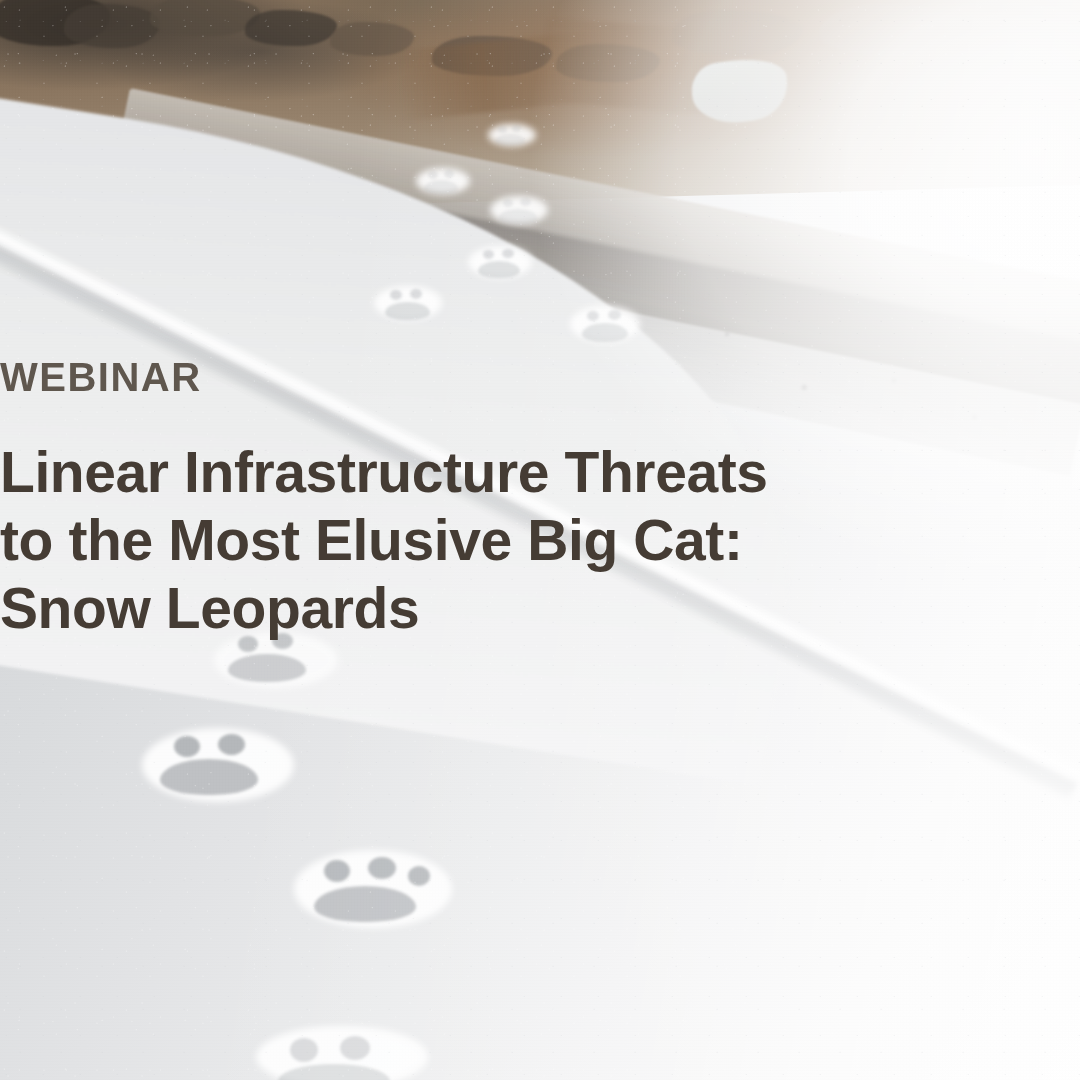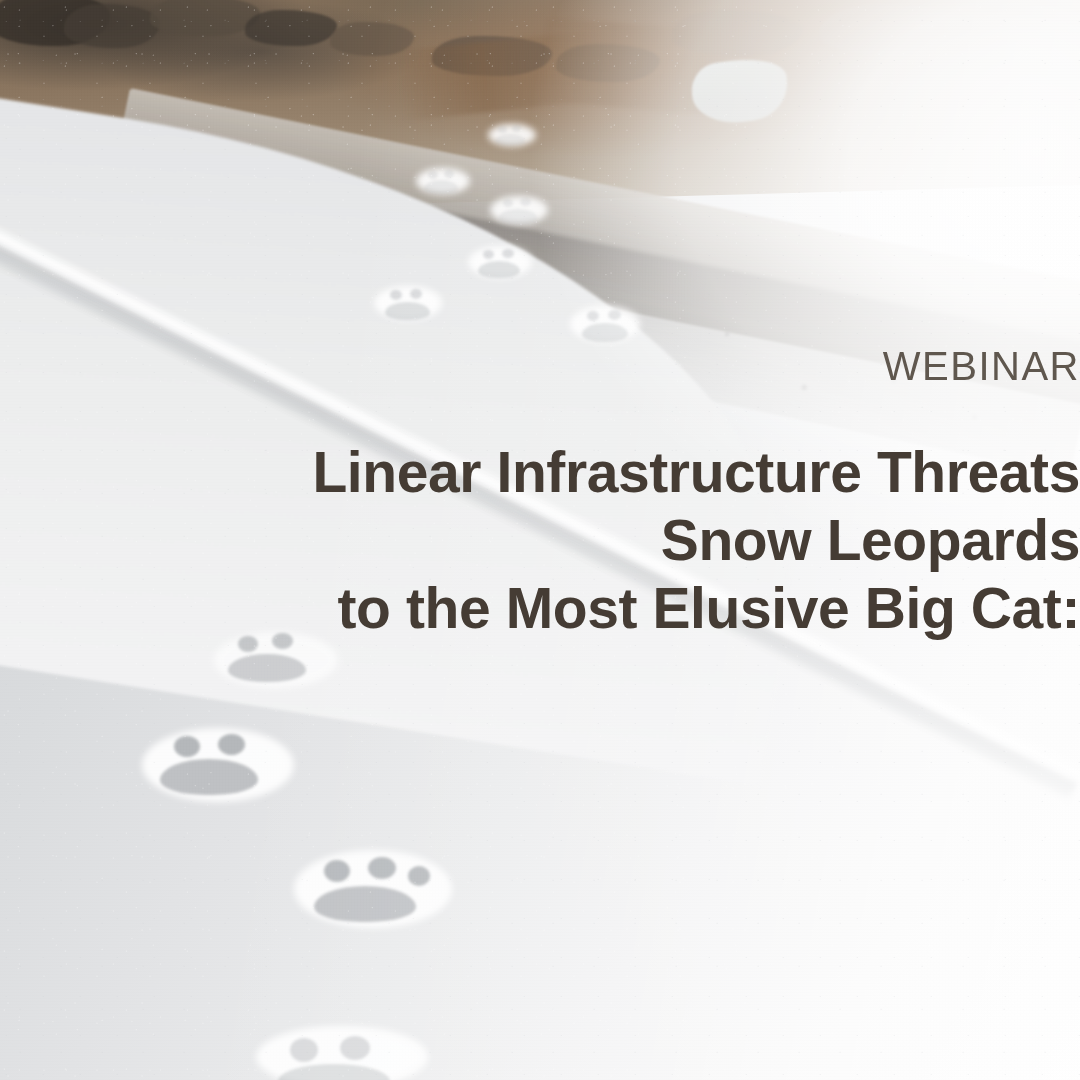--- a/index.html
+++ b/index.html
@@ -264,35 +264,35 @@
   
   .overlay {
     position: absolute;
     inset: 0;
     pointer-events: none;
   }
 
   .eyebrow {
     position: absolute;
     left: 0; right: 0;
-    top: 346px;
-    text-align: right;
+    top: 357px;
+    text-align: left;
     font-size: 40px;
-    font-weight: 400;
+    font-weight: 700;
     letter-spacing: 1.5px;
     color: #5f574e;
     line-height: 1;
     pointer-events: auto;
   }
 
   .headline {
     position: absolute;
     left: 0; right: 0;
     top: 438px;
-    text-align: right;
+    text-align: left;
     font-size: 57px;
     font-weight: 700;
     line-height: 68px;
     color: #453c34;
     letter-spacing: -0.4px;
     pointer-events: auto;
   }
   .headline .ln { display: block; }
 
   .credit {
@@ -416,19 +416,19 @@
     <div class="grain"></div>
     <div class="noise"></div>
   </div>
 
   <div class="overlay">
 
     <div class="eyebrow">WEBINAR</div>
 
     <div class="headline">
       <span class="ln">Linear Infrastructure Threats</span>
+      <span class="ln">to the Most Elusive Big Cat:</span>
       <span class="ln">Snow Leopards</span>
-      <span class="ln">to the Most Elusive Big Cat:</span>
     </div>
 
   </div>
 
 </div>
 
 </body></html>

